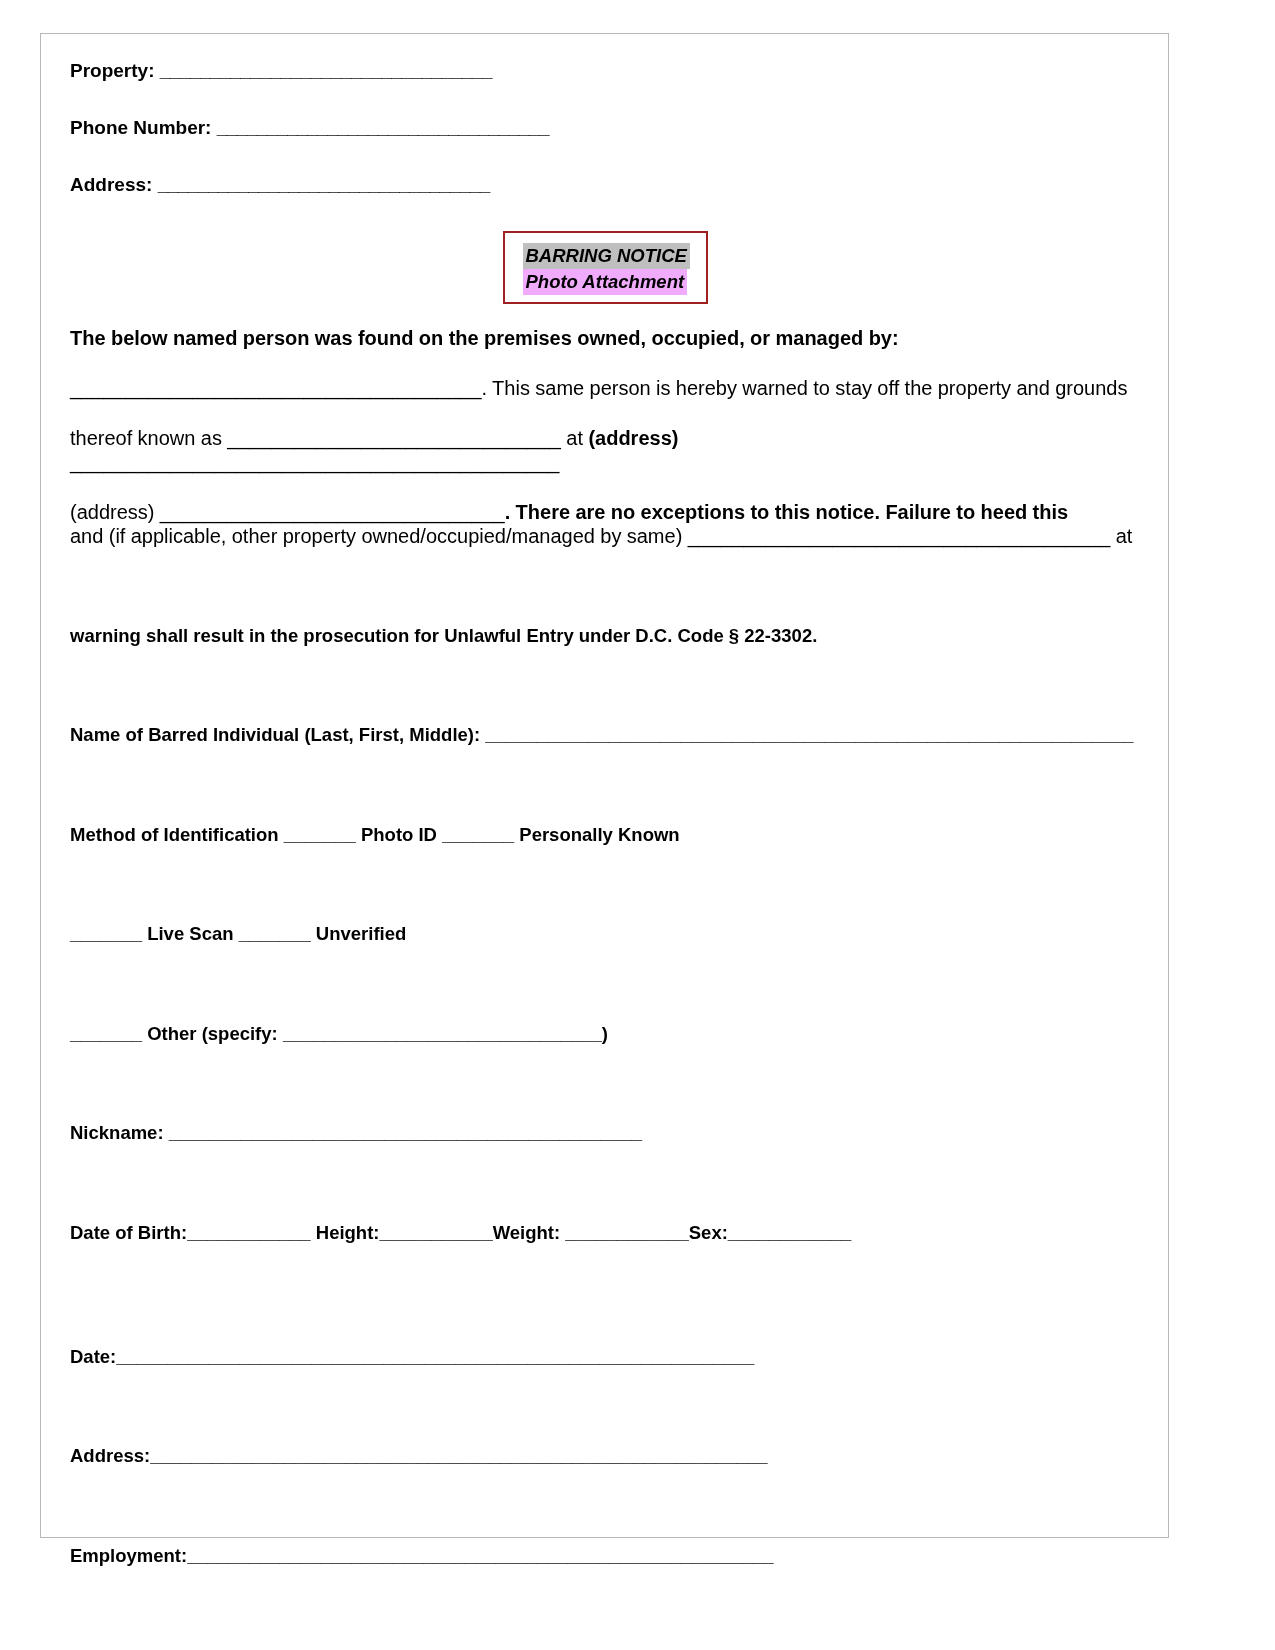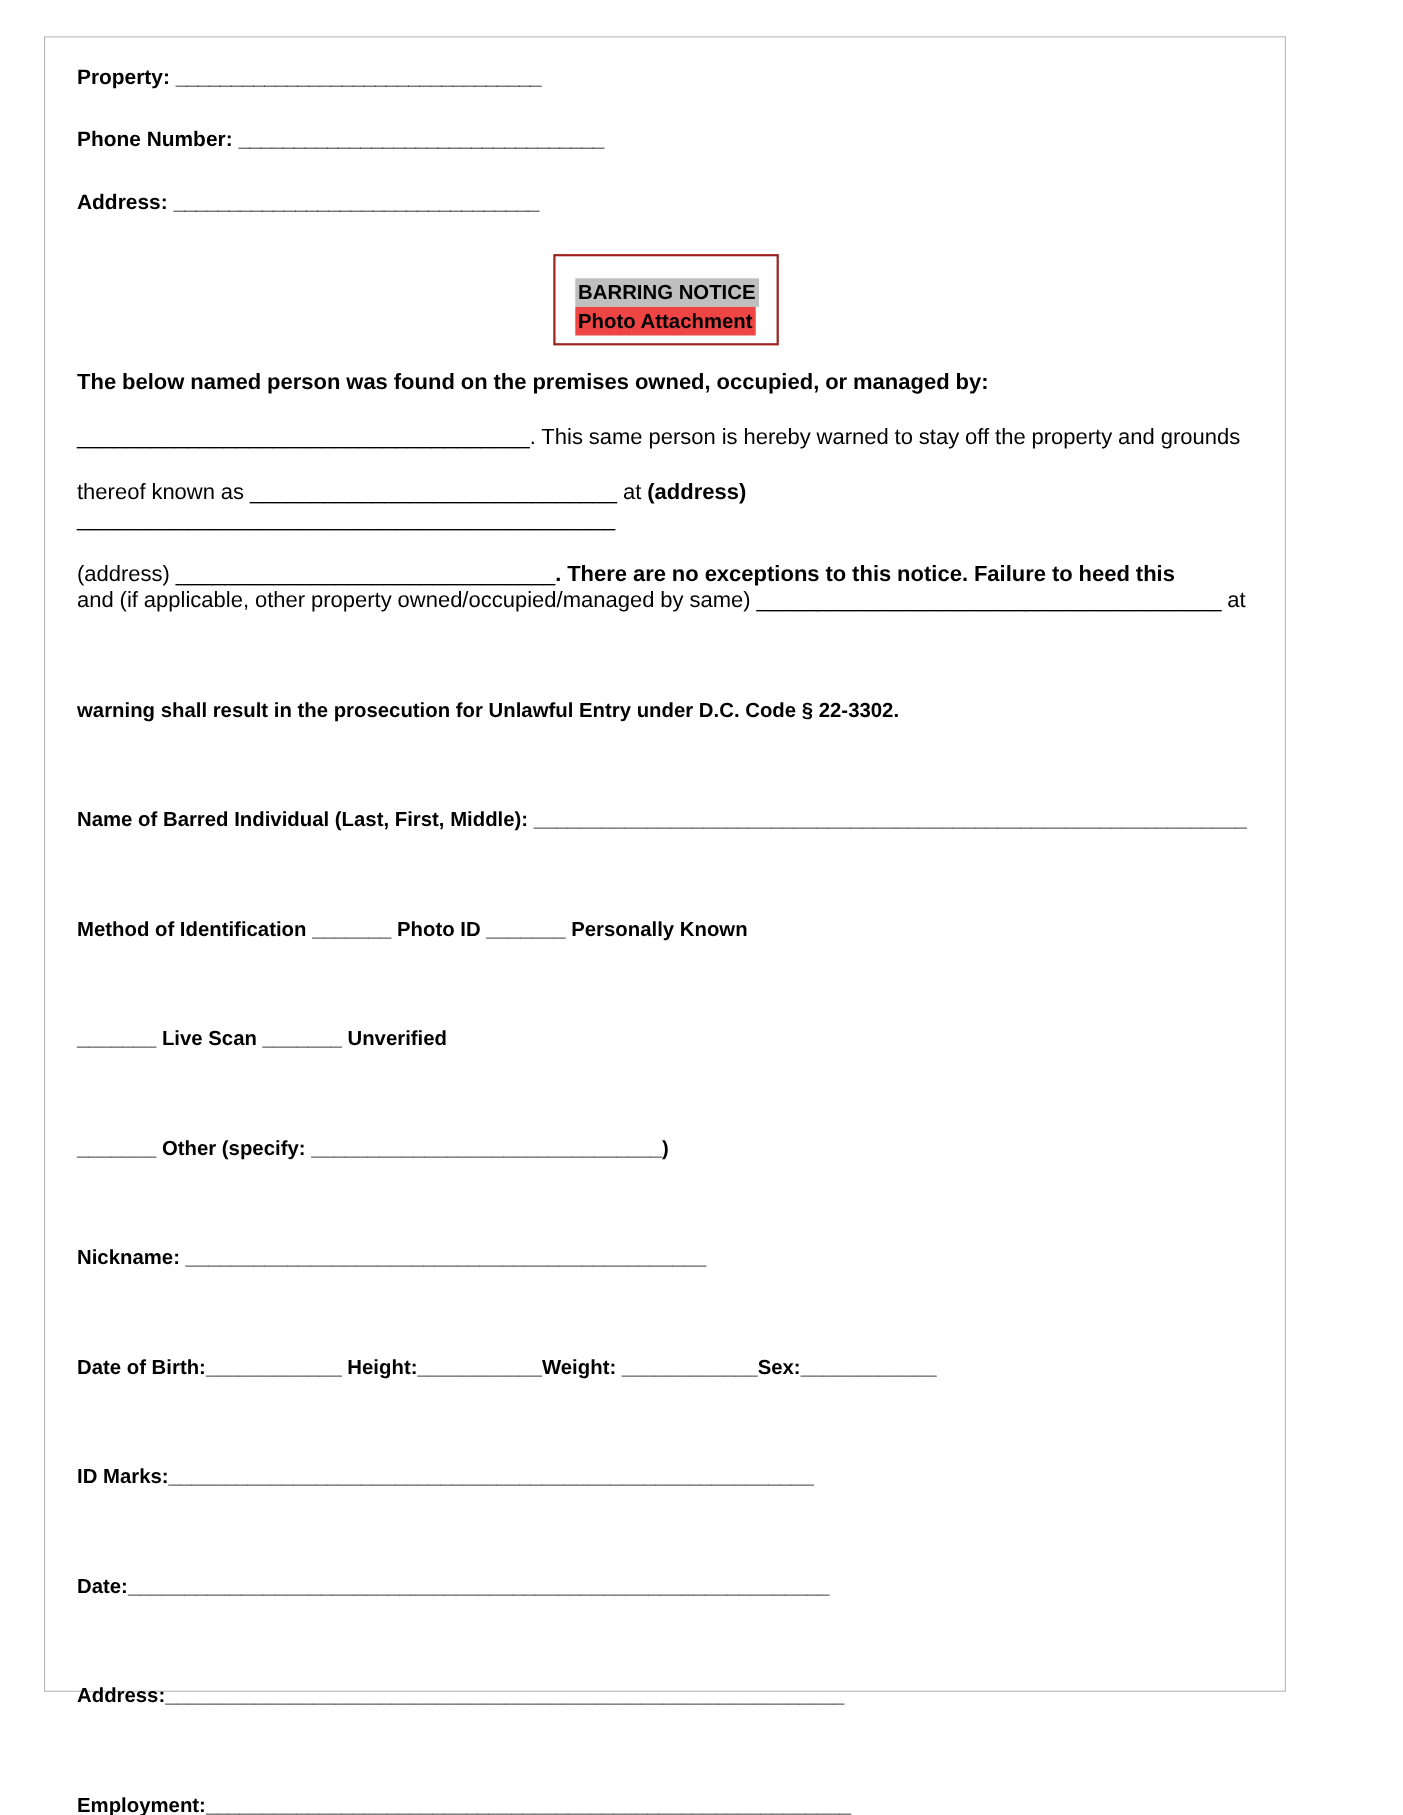--- a/index.html
+++ b/index.html
@@ -57,23 +57,24 @@
 
   
   .title-wrap {
     margin-top: 6px;
     margin-bottom: 16px;
     display: flex;
     justify-content: center;
   }
   .title-box {
     border: 2.5px solid #9e2020;
-    padding: 20px 5px 7px 18px;
+    padding: 10px 5px 7px 18px;
     box-sizing: border-box;
     width: 205px;
+    font-style: italic;
   }
   .title-box .hl {
     display: inline-block;
     background: #bfbfbf;
     font-weight: bold;
     font-size: 18.5px;
     line-height: 1.40;
     padding: 0 3px;
     white-space: pre;
   }
@@ -105,21 +106,21 @@
 
     <div class="hdr-field"><span>Property: </span><span class="fill">_________________________________</span></div>
 
     <div class="hdr-field"><span>Phone Number: </span><span class="fill">_________________________________</span></div>
 
     <div class="hdr-field"><span>Address: </span><span class="fill">_________________________________</span></div>
 
     <div class="title-wrap">
       <div class="title-box" style="border-color: rgb(158, 32, 32);">
         <div><span class="hl" style="background: rgb(191, 191, 191);">BARRING NOTICE</span></div>
-        <div><span class="hl" style="background: #ef4444;">Photo Attachment</span></div>
+        <div><span class="hl" style="background: #f0abfc;">Photo Attachment</span></div>
       </div>
     </div>
 
     <div class="para b" style="margin-top:22px;">The below named person was found on the premises owned, occupied, or managed by:</div>
 
     <div class="para"><span class="n">_____________________________________</span><span class="n">. This same person is hereby warned to stay off the property and grounds</span></div>
 
     <div class="para"><span class="n">thereof known as </span><span class="n">______________________________</span><span class="n"> at </span><span class="b">(address)</span><span class="n"> ____________________________________________</span></div>
 
     <div class="para tight"><span class="n">(address) </span><span class="n">_______________________________</span><span class="b">. There are no exceptions to this notice. Failure to heed this</span></div>
@@ -134,21 +135,20 @@
       <div class="row b"><span>Method of Identification </span><span>_______</span><span> Photo ID </span><span>_______</span><span> Personally Known</span></div>
 
       <div class="row b"><span>_______</span><span> Live Scan </span><span>_______</span><span> Unverified</span></div>
 
       <div class="row b"><span>_______</span><span> Other (specify: </span><span>_______________________________</span><span>)</span></div>
 
       <div class="row b"><span>Nickname: </span><span>______________________________________________</span></div>
 
       <div class="row b"><span>Date of Birth:</span><span>____________</span><span> Height:</span><span>___________</span><span>Weight: </span><span>____________</span><span>Sex:</span><span>____________</span></div>
 
-      <div class="row b"><span>ID Marks:</span><span>_________________________________________________________</span></div>
 
       <div class="row b"><span>Date:</span><span>______________________________________________________________</span></div>
 
       <div class="row b"><span>Address:</span><span>____________________________________________________________</span></div>
 
       <div class="row b"><span>Employment:</span><span>_________________________________________________________</span></div>
 
       
 
       

